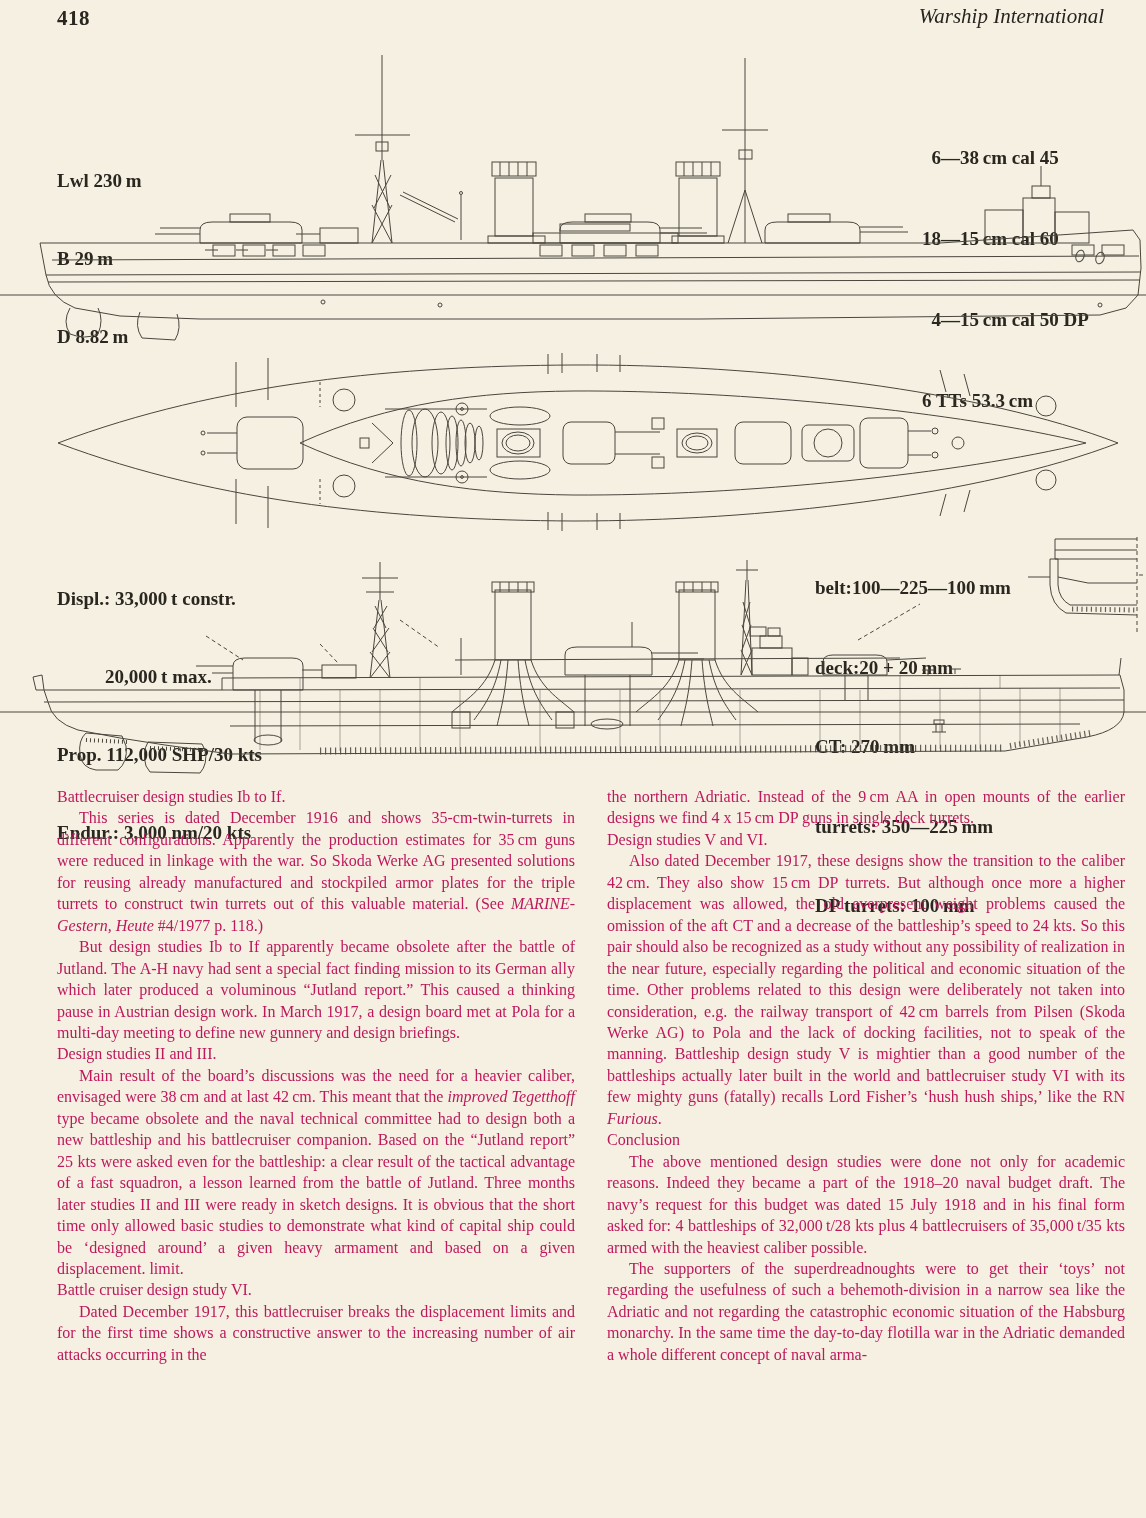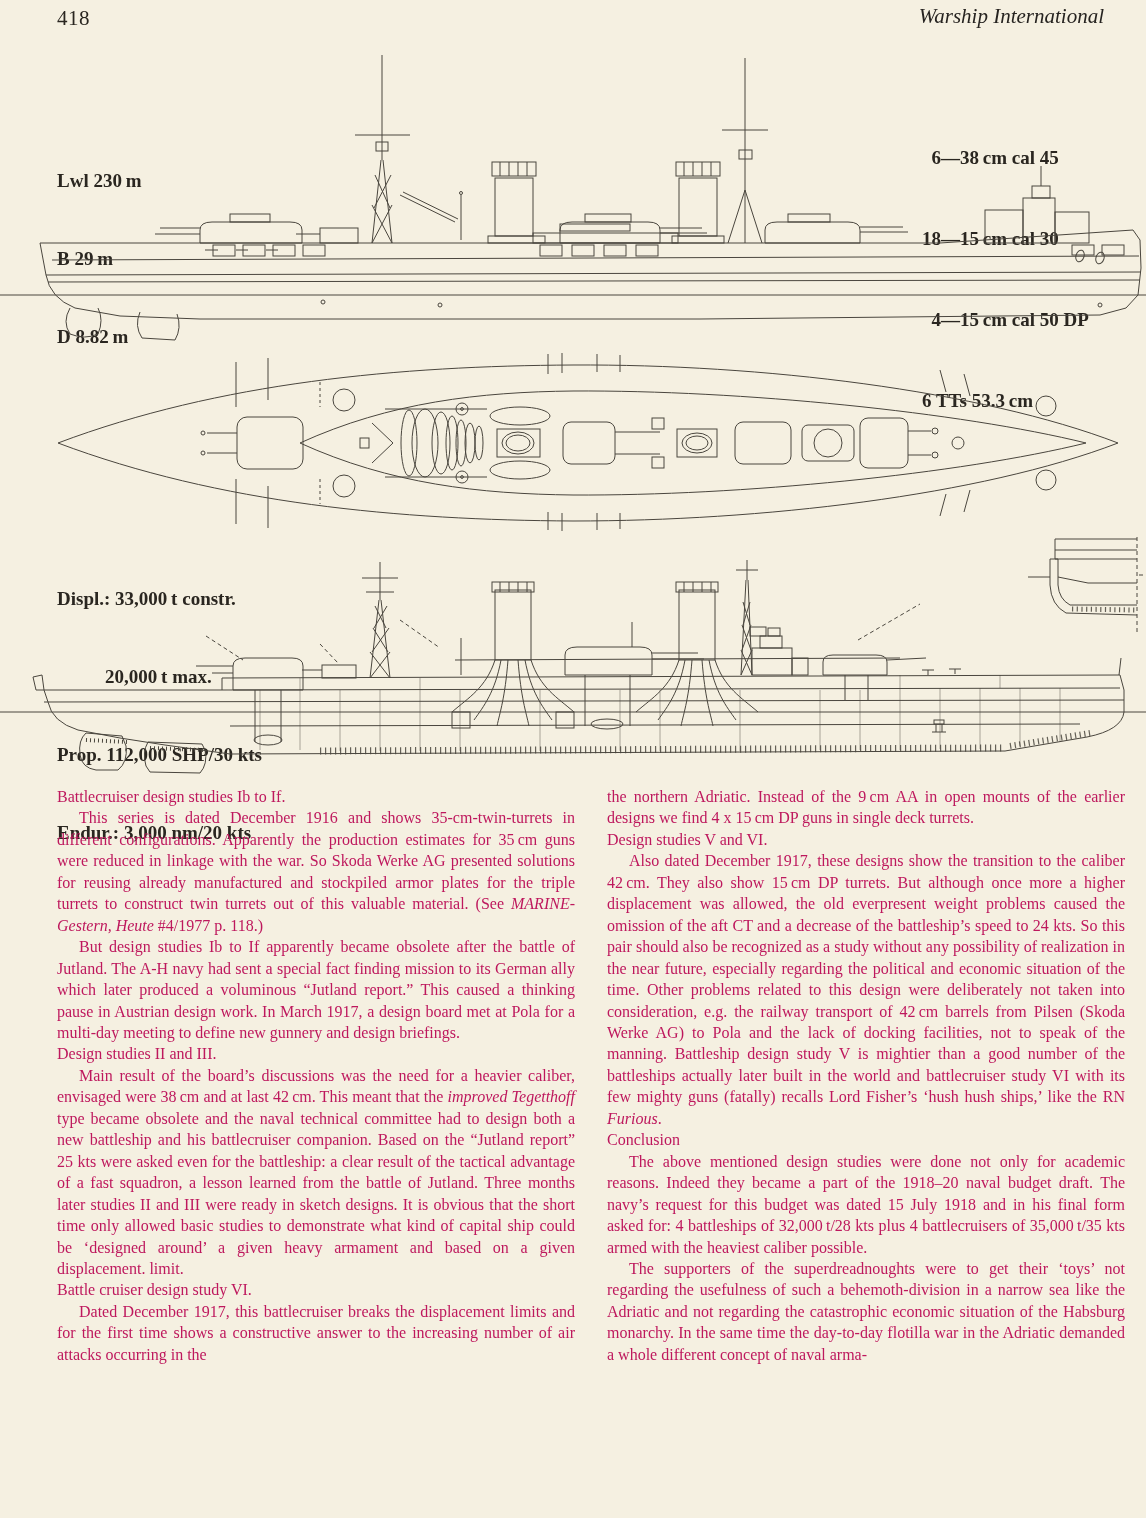--- a/index.html
+++ b/index.html
@@ -3,21 +3,21 @@
 <meta charset="utf-8">
 <style>
   html,body{margin:0;padding:0;background:#d8d2c2;}
   #page{
     position:relative; width:1146px; height:1518px;
     background:#f5f0e1; overflow:hidden;
     font-family:"Liberation Serif","DejaVu Serif",serif;
     color:#262320;
   }
   .abs{position:absolute;}
-  #page-number{left:57px; top:6px; font-size:21px; font-weight:400; letter-spacing:.5px;}
+  #page-number{left:57px; top:6px; font-size:21px; font-weight:700; letter-spacing:.5px;}
   #journal{right:42px; top:4px; font-size:21px; font-style:italic; font-weight:400;}
   .spec{font-weight:700; font-size:19px; color:#2a2620; white-space:pre;}
   #title-block{left:57px; top:46px; line-height:25px;}
   #dim-block{left:57px; top:116px; line-height:26px;}
   #arm-block{left:922px; top:90px; line-height:27px;}
   #disp-block{left:57px; top:534px; line-height:26px;}
   #armor-block{left:815px; top:522px; line-height:26.5px;}
   .indent1{padding-left:48px;}
   svg{display:block;}
   
@@ -41,32 +41,39 @@
 
 
   <div id="dim-block" class="abs spec">
     <div>Lwl 230 m</div>
     <div>B 29 m</div>
     <div>D 8.82 m</div>
   </div>
 
   <div id="arm-block" class="abs spec">
     <div>&nbsp;&nbsp;6—38 cm cal 45</div>
-    <div>18—15 cm cal 30</div>
+    <div>18—15 cm cal 60</div>
     <div>&nbsp;&nbsp;4—15 cm cal 50 DP</div>
     <div>6 TTs 53.3 cm</div>
   </div>
 
   <div id="disp-block" class="abs spec">
     <div>Displ.: 33,000 t constr.</div>
     <div class="indent1">20,000 t max.</div>
     <div>Prop. 112,000 SHP/30 kts</div>
     <div>Endur.: 3,000 nm/20 kts</div>
   </div>
 
+  <div id="armor-block" class="abs spec">
+    <div>belt:100—225—100 mm</div>
+    <div>deck:20 + 20 mm</div>
+    <div>CT: 270 mm</div>
+    <div>turrets: 350—225 mm</div>
+    <div>DP turrets: 100 mm</div>
+  </div>
 
   <svg class="abs" style="left:0;top:40px" width="1146" height="305" viewBox="0 0 1146 305">
     <g stroke="#4a463e" stroke-width="1" fill="none">
       <line x1="0" y1="255" x2="1146" y2="255"></line>
       <path d="M 40,203 L 940,203 L 1133,190 L 1140,200 L 1141,228 L 1138,255 L 1126,268 L 1100,275 L 700,279 L 200,279 L 120,276 L 75,268 Q 50,258 46,235 Z"></path>
       <line x1="52" y1="220" x2="1139" y2="216"></line>
       <line x1="46" y1="235" x2="1141" y2="232"></line>
       <line x1="48" y1="242" x2="1140" y2="240"></line>
       <path d="M 70,268 Q 62,282 70,294 Q 85,300 98,294 Q 104,280 98,268"></path>
       <path d="M 140,272 Q 134,286 142,298 L 175,300 Q 182,288 177,274"></path>

